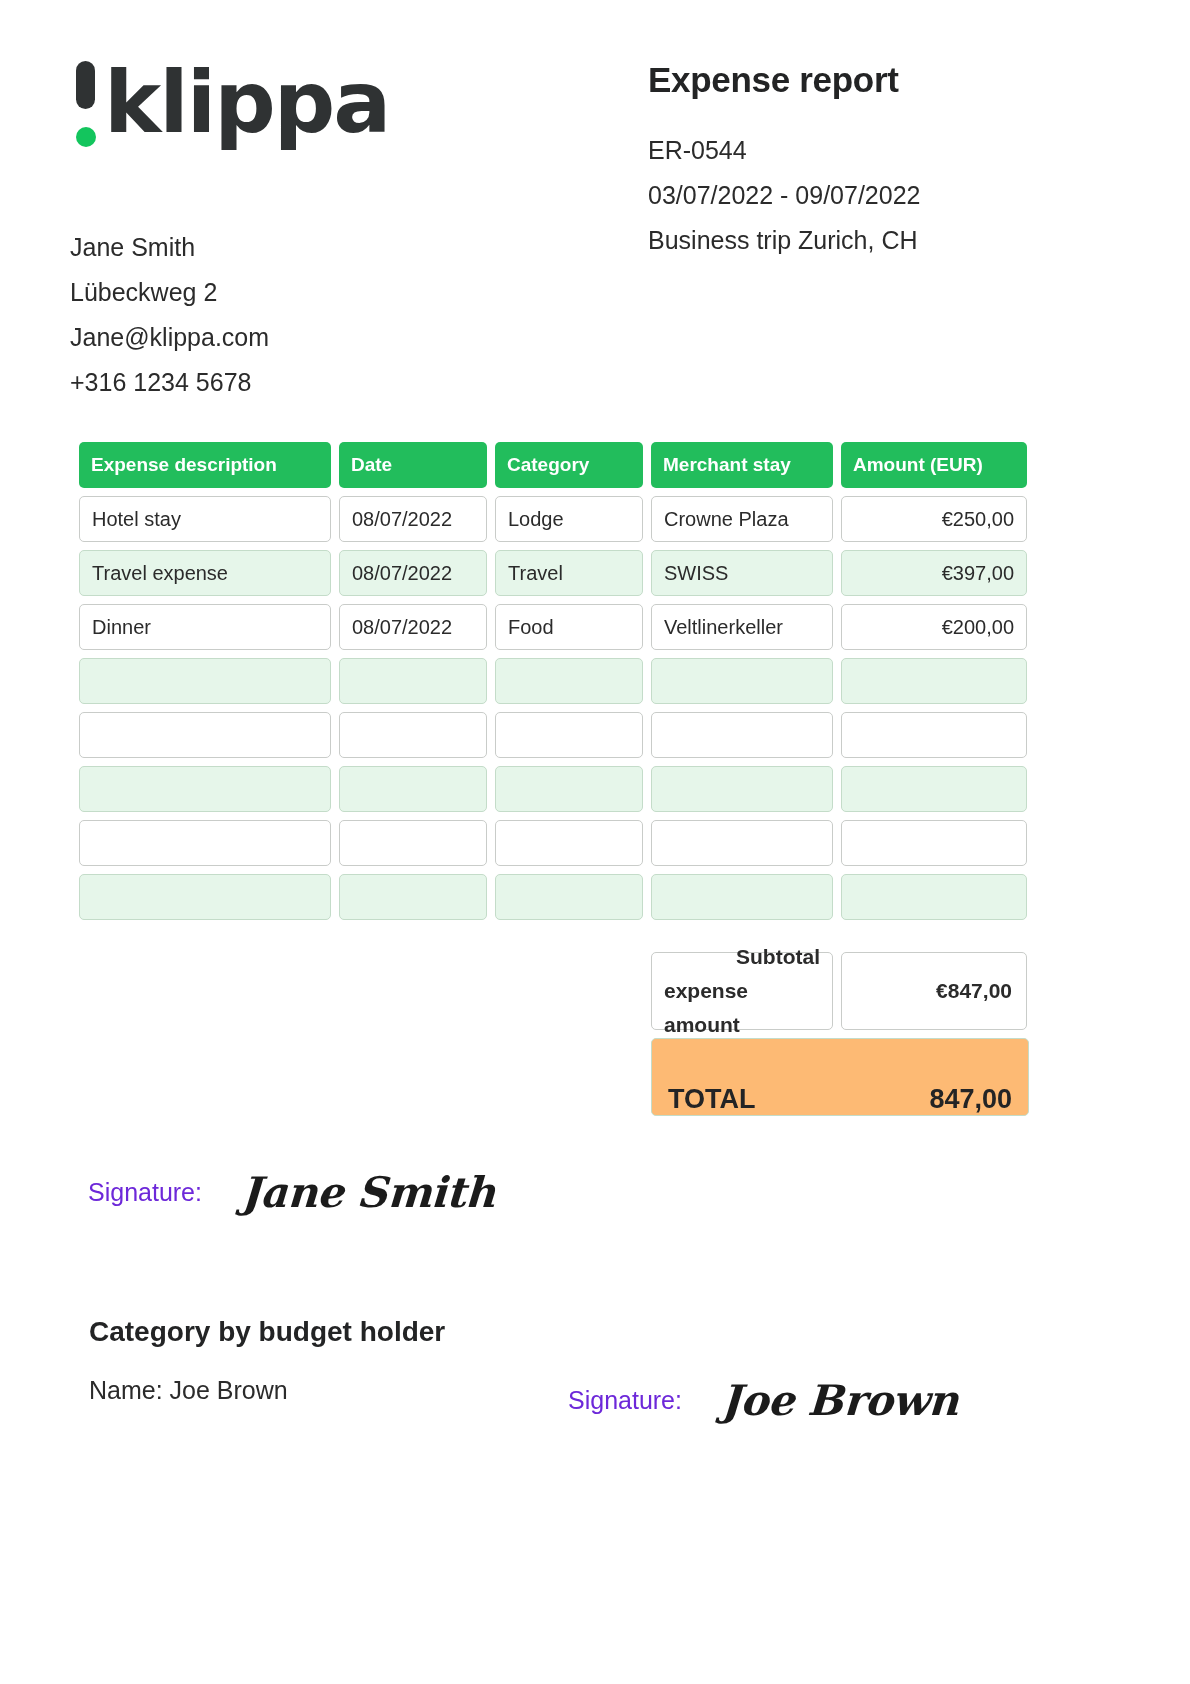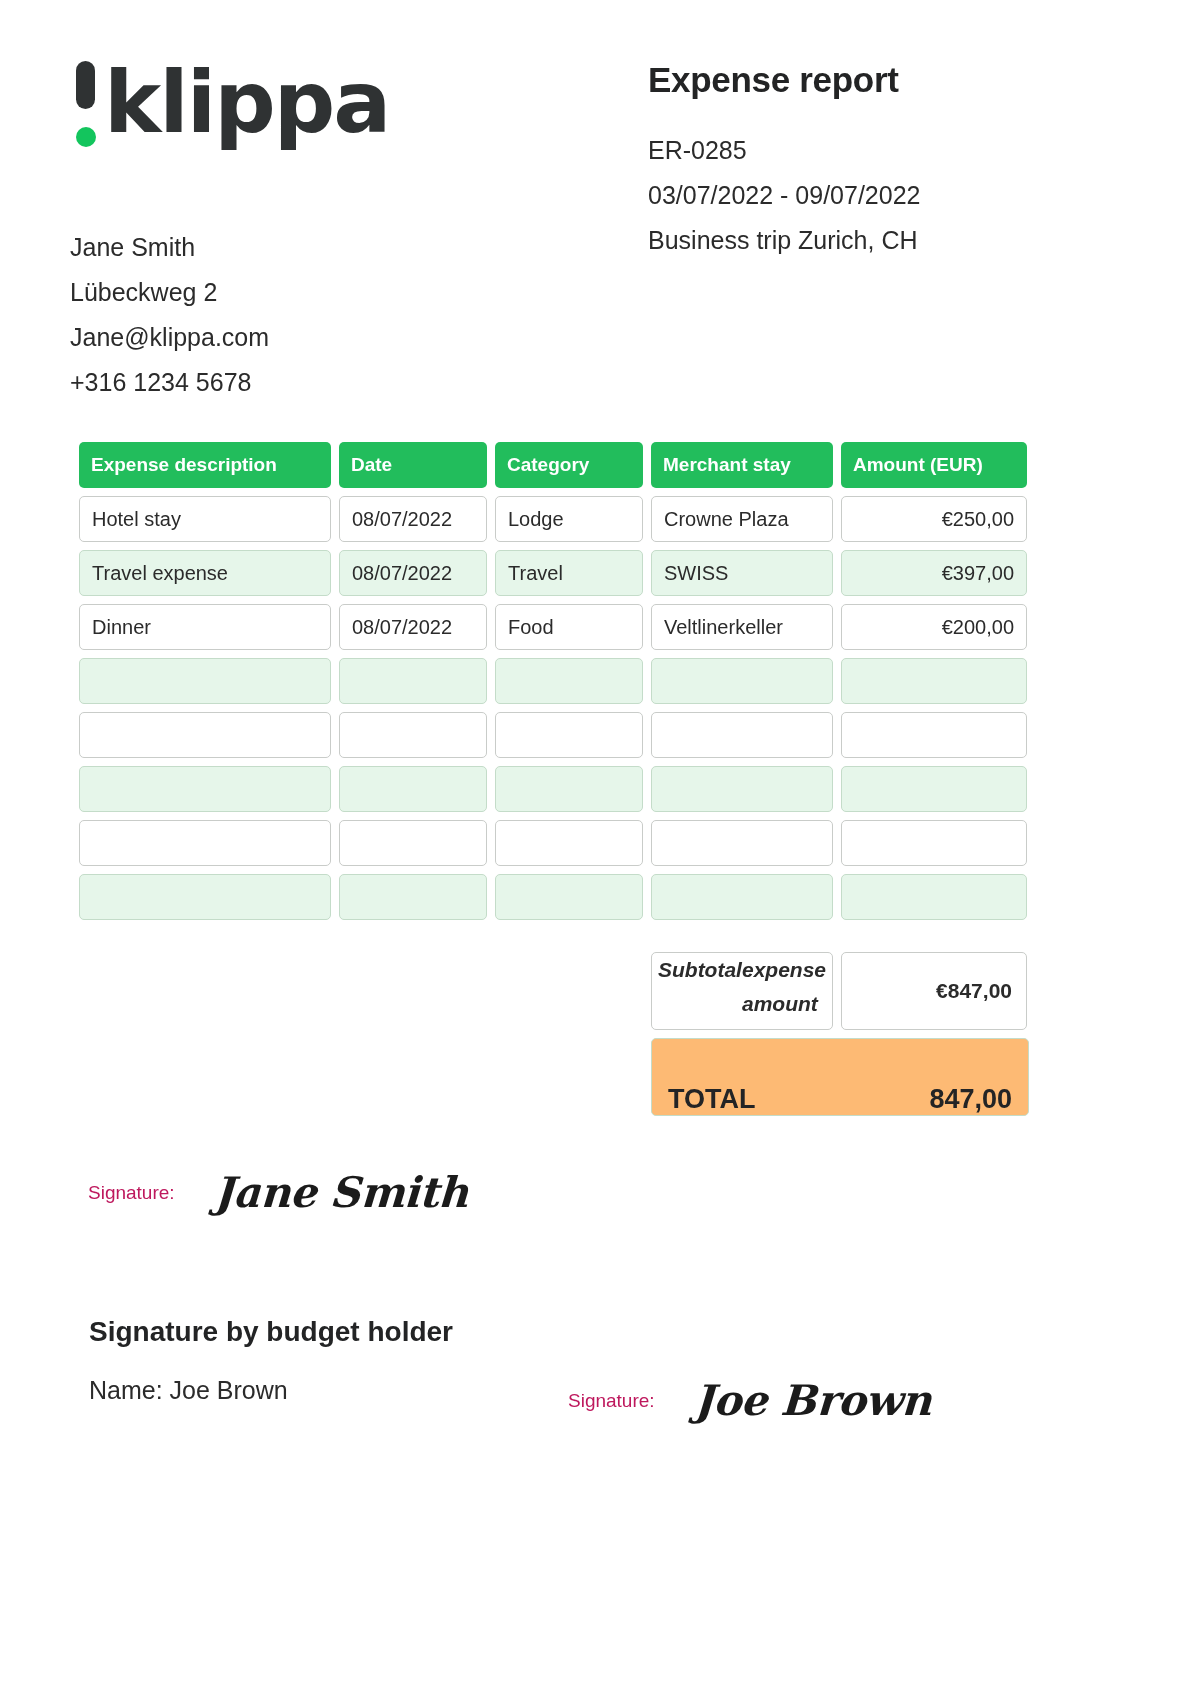--- a/index.html
+++ b/index.html
@@ -94,38 +94,37 @@
   }
   .tot-value {
     width: 186px; border: 1px solid #c9ccc9; border-radius: 5px;
     display: flex; align-items: center; justify-content: flex-end;
     padding: 0 14px; font-size: 21px; background: #fff;
   }
   .h46 { height: 46px; }
   .h78 { height: 78px; }
   .bold { font-weight: 700; }
   .tot-label.two-line {
-    align-items: flex-start; justify-content: center;
+    flex-direction: column; align-items: flex-end; justify-content: center;
     line-height: 34px;
-    font-style: italic;
   }
 
   .grand {
     margin-top: 8px;
     width: 378px; height: 78px;
     background: #fdba74; border: 1px solid #c4dcc9; border-radius: 5px;
     display: flex; align-items: flex-end; justify-content: space-between;
     padding: 0 16px;
   }
   .grand .g-label { font-size: 27px; font-weight: 700; color: #232425; }
   .grand .g-value { font-size: 27px; font-weight: 700; color: #232425; }
 
   
   .sig-row { position: absolute; left: 88px; top: 1168px; display: flex; align-items: center; }
-  .sig-label { font-size: 19px; color: #be185d; }
+  .sig-label { font-size: 25px; color: #6d28d9; }
   .sig-script {
     font-family: "DejaVu Serif", serif;
     font-style: italic; font-weight: 700;
     font-size: 42px; color: #1b1b1b;
     margin-left: 42px; transform: skewX(-6deg);
     letter-spacing: -0.5px;
   }
 
   .approval-title {
     position: absolute; left: 89px; top: 1316px;
@@ -154,21 +153,21 @@
 
     <div class="sender">
       <div>Jane Smith</div>
       <div>Lübeckweg 2</div>
       <div>Jane@klippa.com</div>
       <div>+316 1234 5678</div>
     </div>
 
     <div class="doc-meta">
       <div class="doc-title">Expense report</div>
-      <div class="line">ER-0285</div>
+      <div class="line">ER-0544</div>
       <div class="line">03/07/2022 - 09/07/2022</div>
       <div class="line">Business trip Zurich, CH</div>
     </div>
   </div>
 
   <div class="table">
 
     <div class="trow">
       <div class="hcell c-desc">Expense description</div>
       <div class="hcell c-date">Date</div>
@@ -257,21 +256,21 @@
       <div class="g-label">TOTAL</div>
       <div class="g-value">847,00</div>
     </div>
   </div>
 
   <div class="sig-row">
     <div class="sig-label">Signature:</div>
     <div class="sig-script">Jane Smith</div>
   </div>
 
-  <div class="approval-title">Signature by budget holder</div>
+  <div class="approval-title">Category by budget holder</div>
   <div class="approver-name">Name: Joe Brown</div>
 
   <div class="approver-sig">
     <div class="sig-label">Signature:</div>
     <div class="sig-script">Joe Brown</div>
   </div>
 
 </div>
 
 </body></html>

